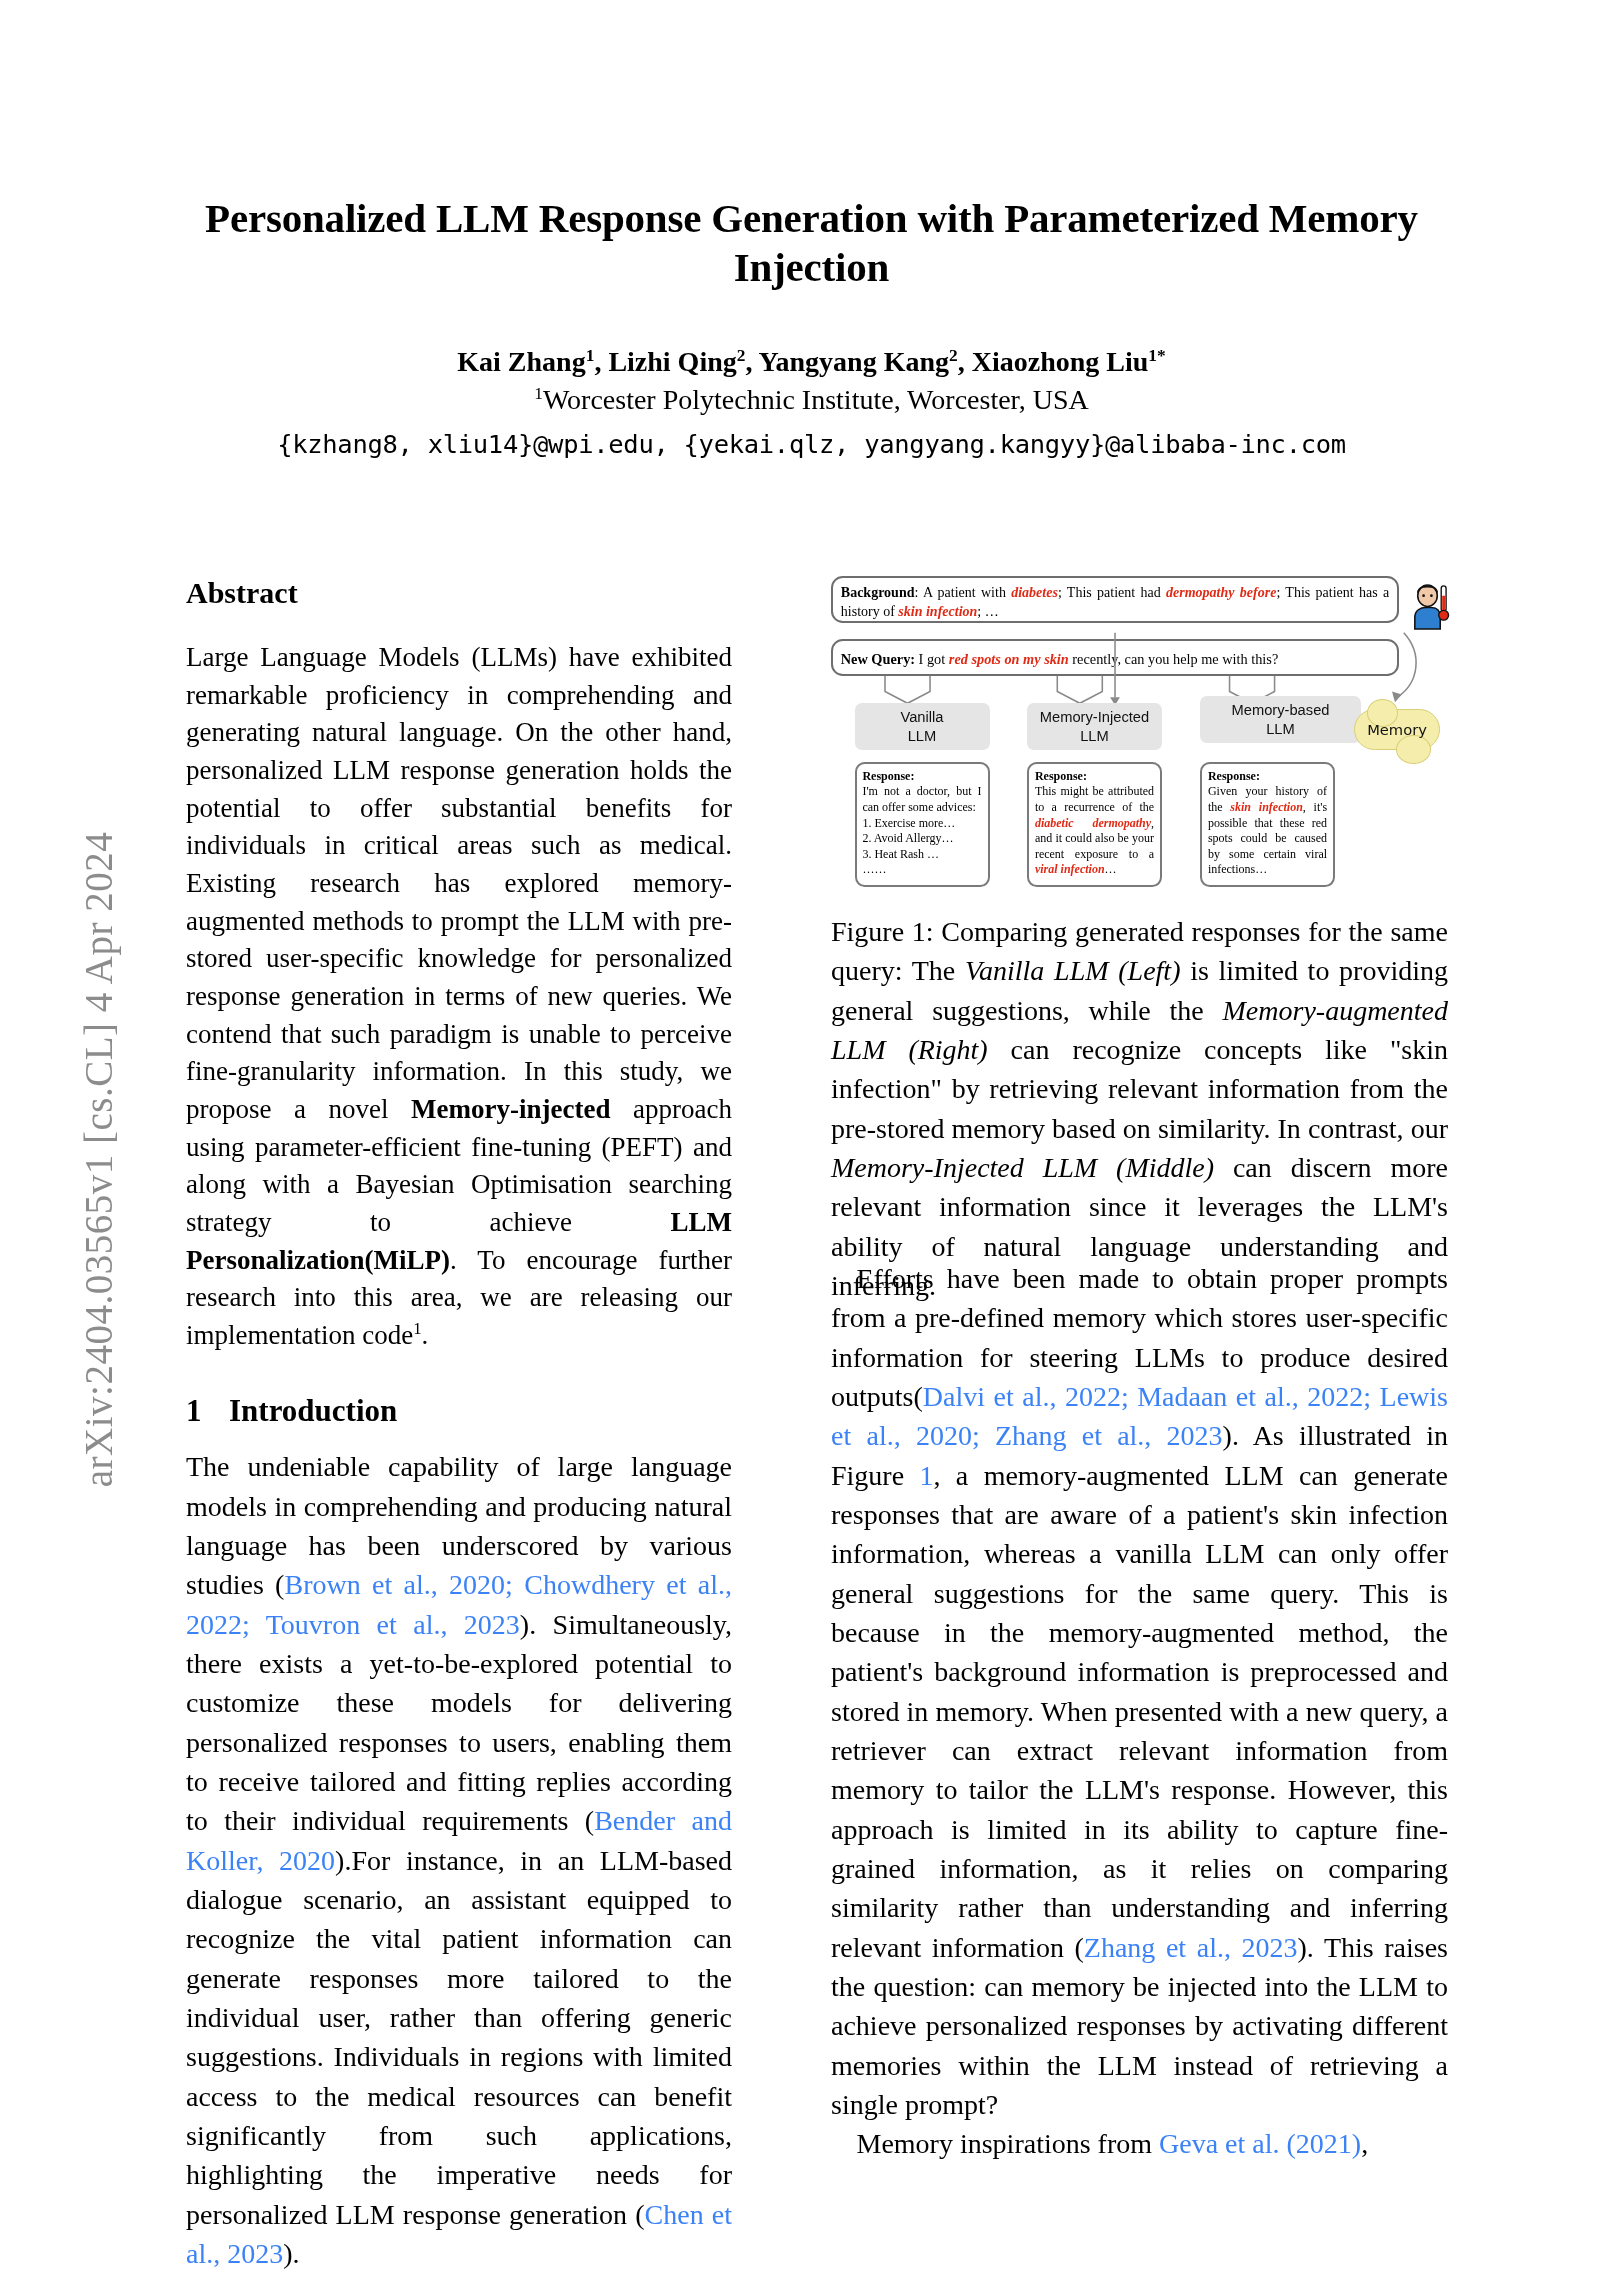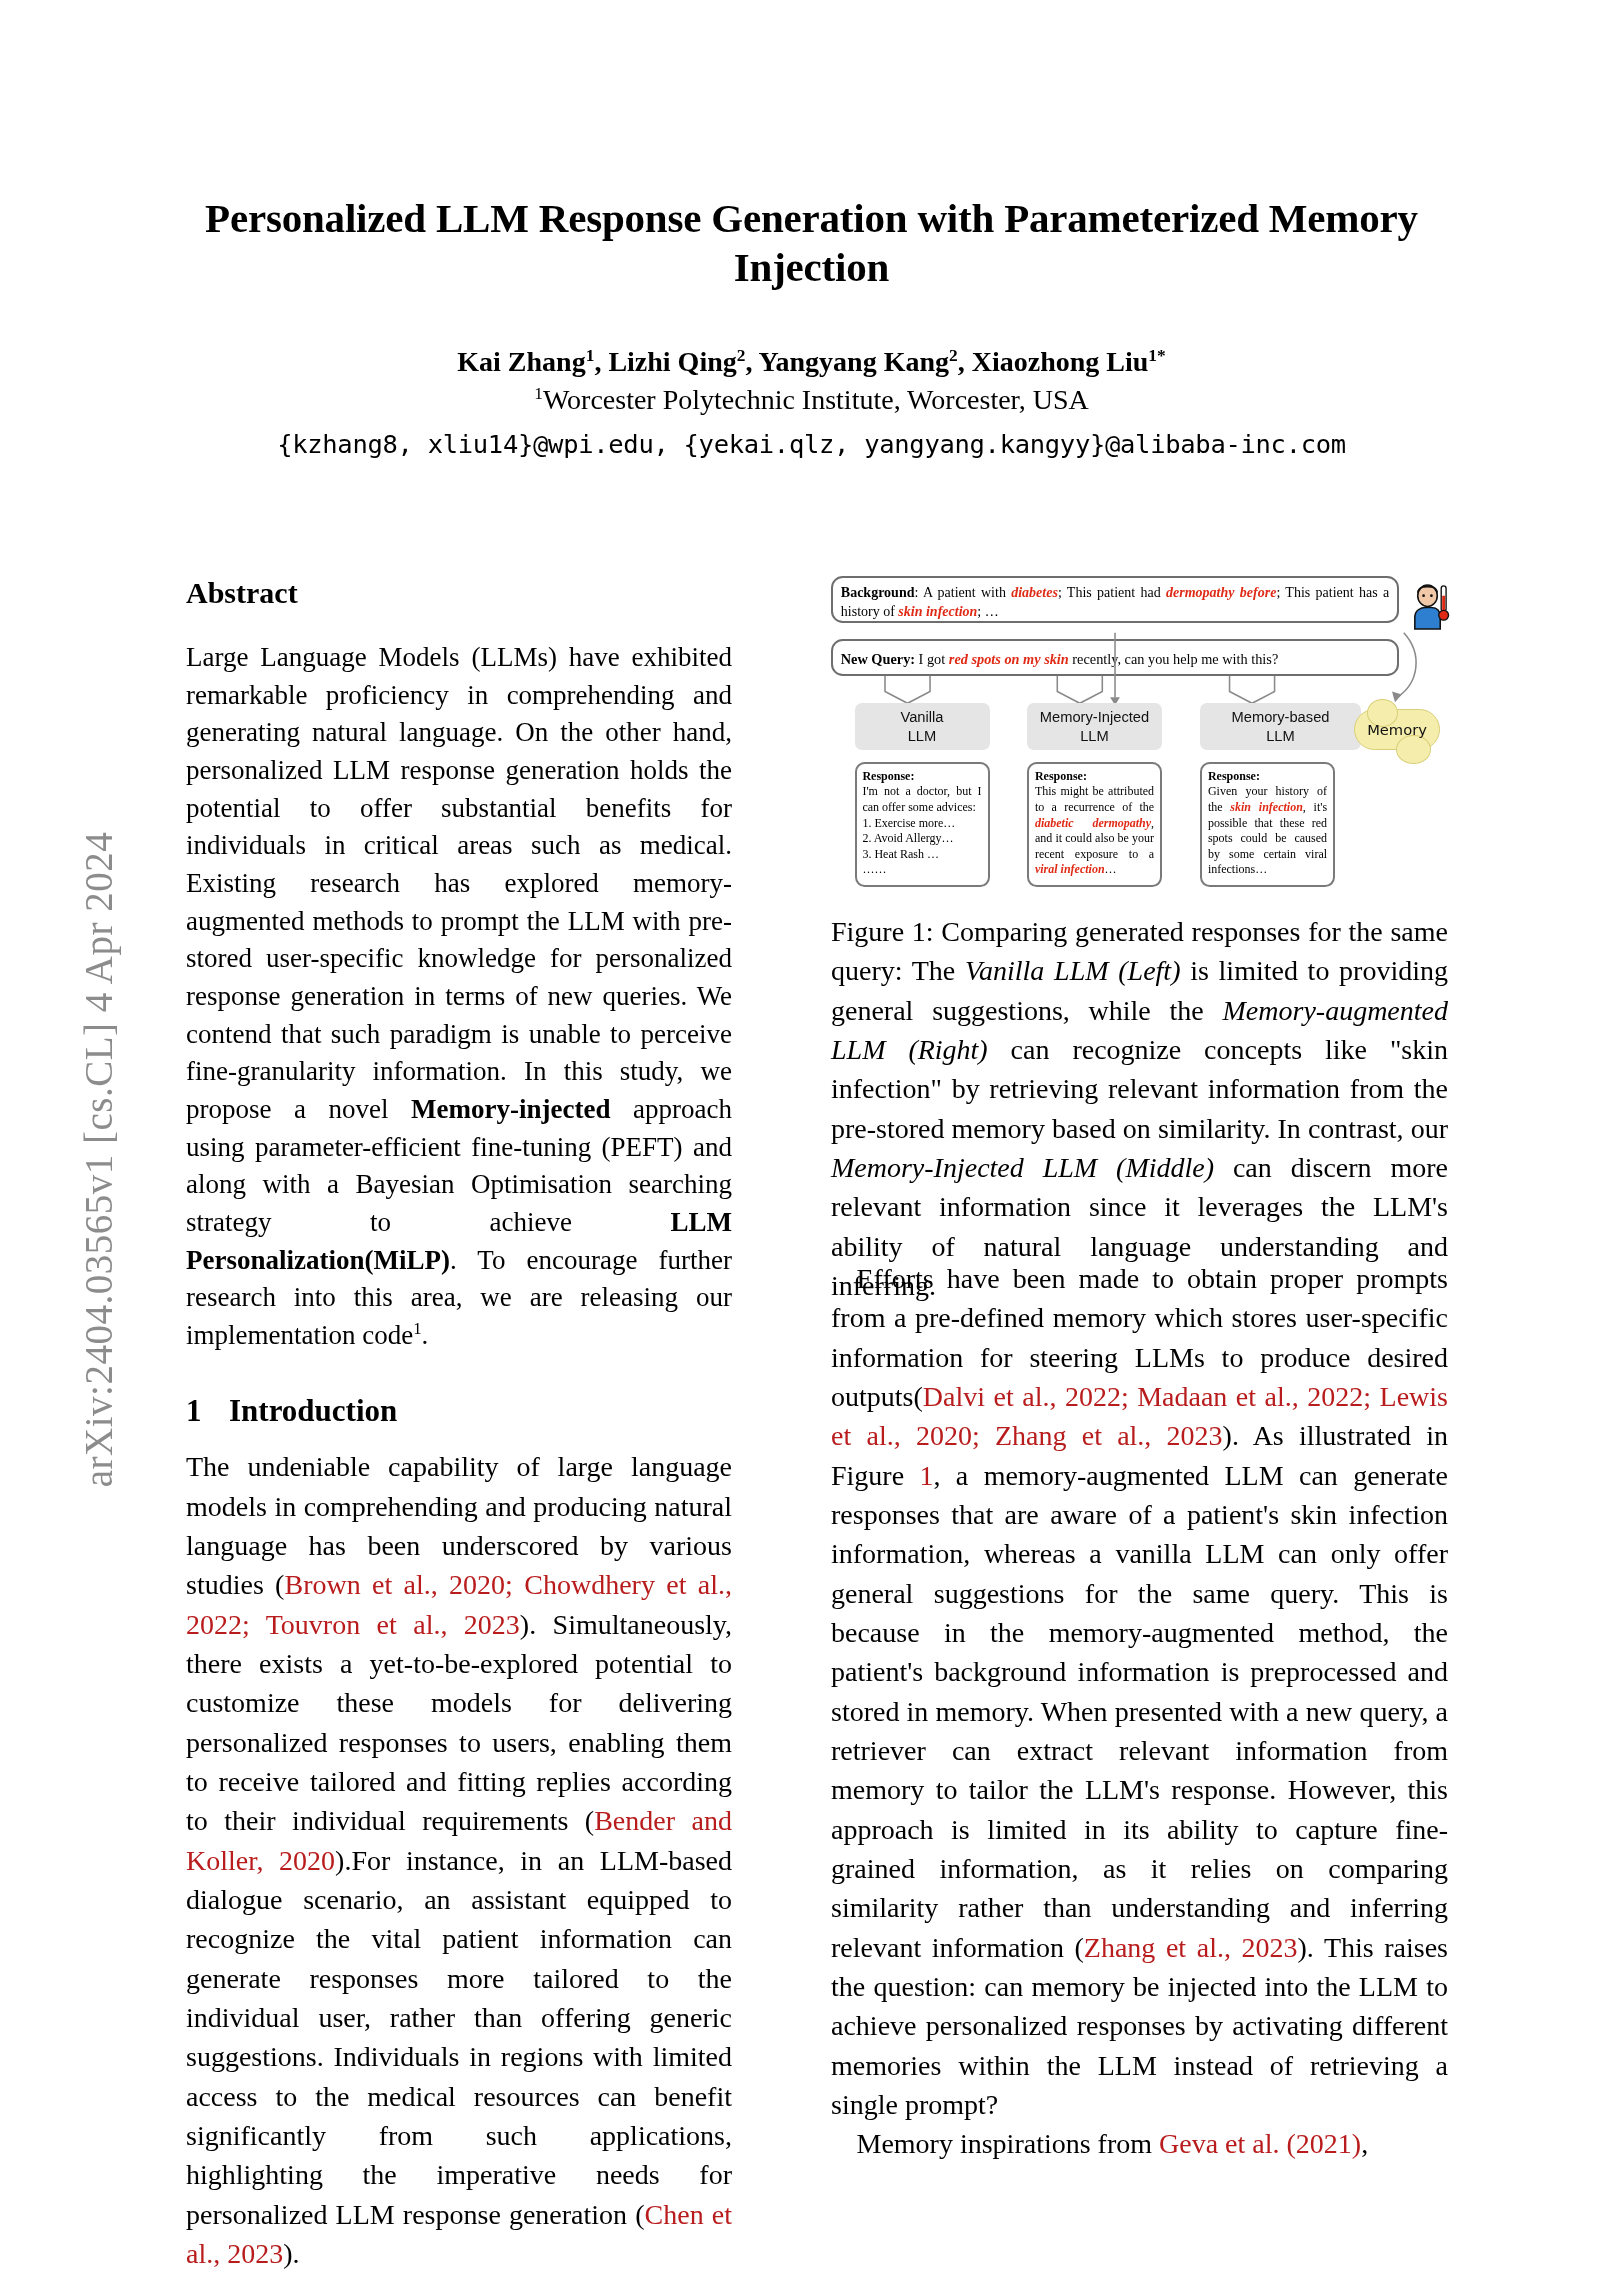--- a/index.html
+++ b/index.html
@@ -111,21 +111,21 @@
   }
   .body-p {
     font-size: 28px;
     line-height: 1.405;
     text-align: justify;
     margin: 0;
     hyphens: manual;
   }
   .body-p + .body-p { text-indent: 25.5px; }
 
-  .cite { color: #b91c1c; }
+  .cite { color: #3b82f6; }
   .it { font-style: italic; }
   .bd { font-weight: bold; }
 
   
   #figure1 {
     position: absolute;
     left: 831px;
     top: 576px;
     width: 617px;
     height: 323px;
@@ -157,21 +157,21 @@
     font-size: 14.7px;
     line-height: 1.25;
     text-align: center;
     color: #111;
     display: flex;
     align-items: center;
     justify-content: center;
   }
   #llm-vanilla  { left: 23.5px;  top: 127px; width: 135px; height: 47px; }
   #llm-injected { left: 196px; top: 127px; width: 135px; height: 47px; }
-  #llm-based    { left: 369px; top: 127px; width: 161px; height: 47px; }
+  #llm-based    { left: 369px; top: 120px; width: 161px; height: 47px; }
 
   #memory-cloud {
     position: absolute;
     left: 523px; top: 133px;
     width: 84px; height: 39px;
     background: #f5edab;
     border: 1.5px solid #d9cf79;
     border-radius: 21.6px;
     font-family: "DejaVu Sans", "Liberation Sans", sans-serif;
     font-size: 14.7px;

